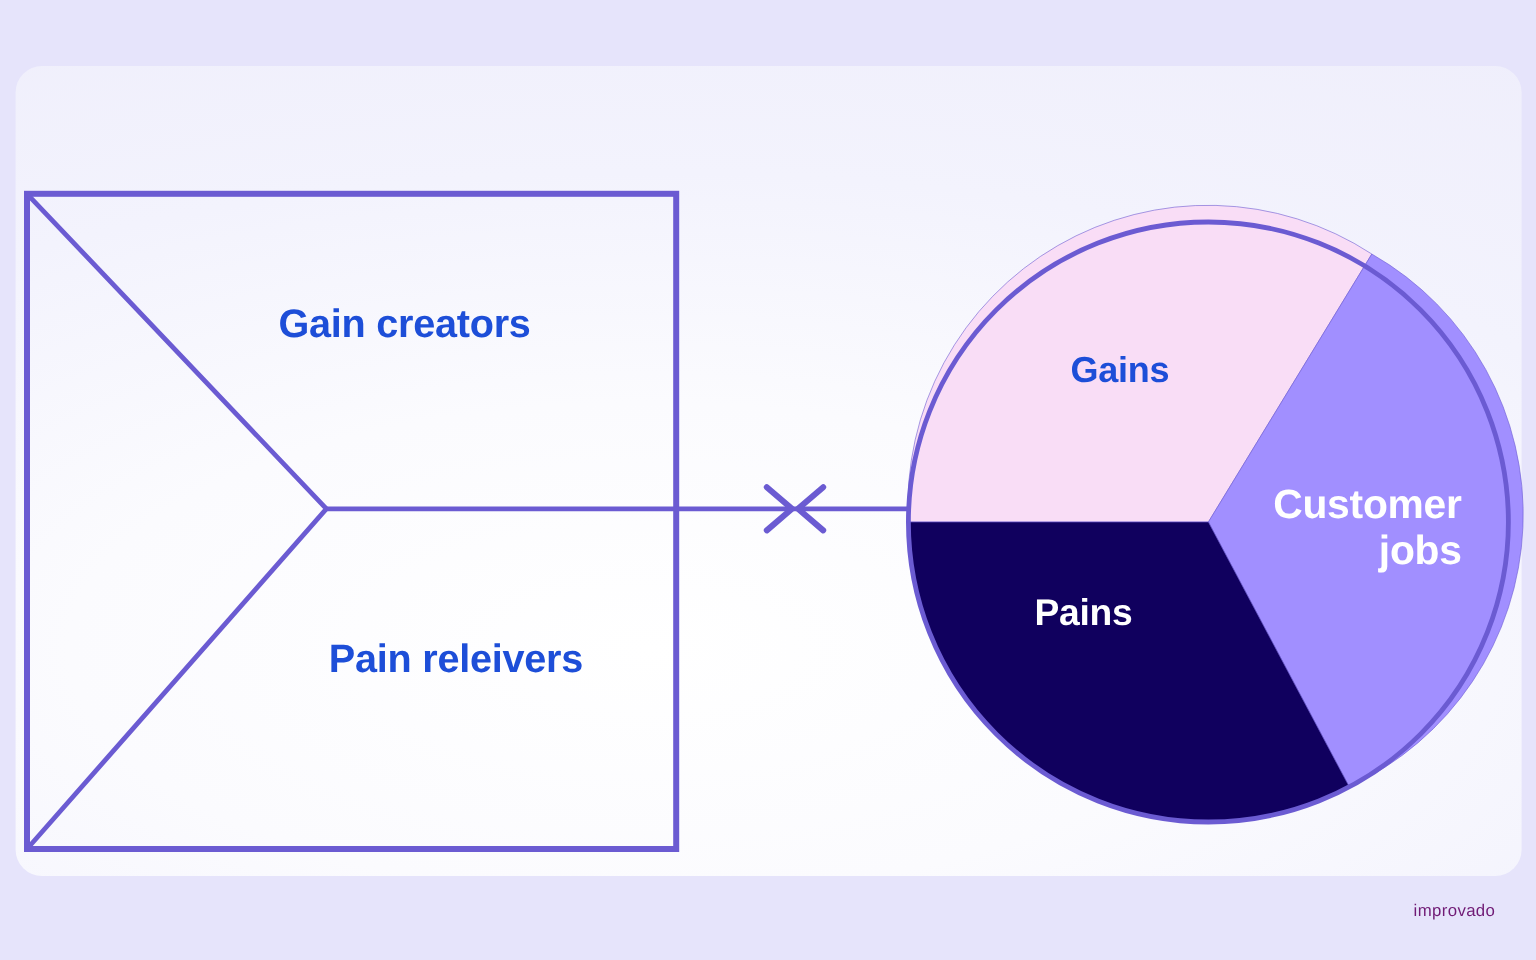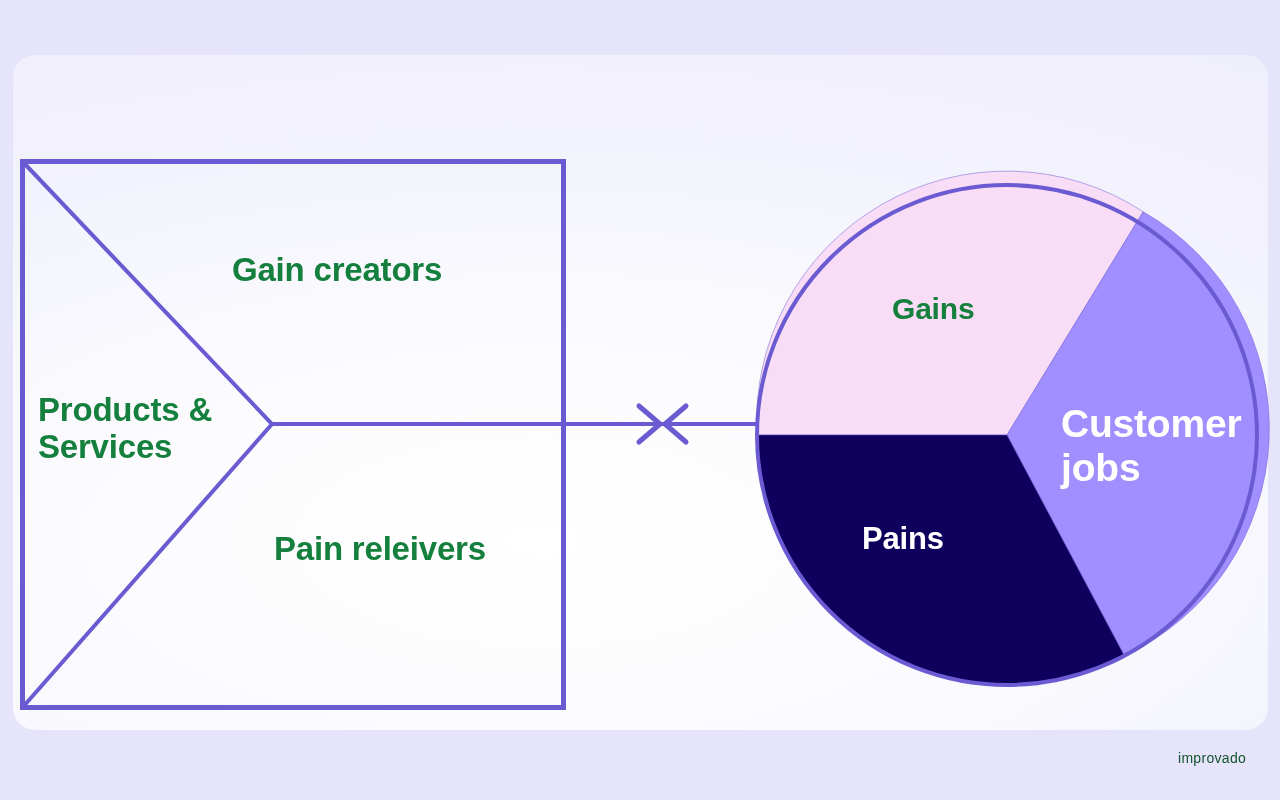--- a/index.html
+++ b/index.html
@@ -47,21 +47,21 @@
   }
 
   
   .lbl {
     position: absolute;
     font-weight: bold;
     line-height: 1.12;
     white-space: pre-line;
     letter-spacing: -0.2px;
   }
-  .lbl-dark  { color: #15803d; }
+  .lbl-dark  { color: #1d4ed8; }
   .lbl-light { color: #ffffff; }
 
   #label-gain-creators {
     left: 232px;
     top: 252px;
     font-size: 33px;
   }
   #label-products-services {
     left: 38px;
     top: 392px;
@@ -74,35 +74,36 @@
     margin-left: 26px;
   }
   #label-gains {
     left: 892px;
     top: 292px;
     font-size: 30px;
   }
   #label-customer-jobs {
     left: 1061px;
     top: 402px;
-    font-size: 39px;
+    font-size: 34px;
+    text-align: right;
   }
   #label-pains {
     left: 862px;
-    top: 522px;
+    top: 494px;
     font-size: 31px;
   }
 
   
   #watermark {
     position: absolute;
     left: 1178px;
     top: 750px;
     font-size: 14px;
-    color: #14532d;
+    color: #701a75;
     letter-spacing: 0.3px;
     font-weight: normal;
   }
 </style>
 </head>
 <body>
 
 <div id="stage">
 
   <div class="card"></div>
@@ -127,22 +128,20 @@
       <path d="M 1007 435 L 1143.2 211.7 A 250 250 0 0 1 1124.4 655.7 Z" fill="#a18fff" stroke="#6b5bd2" stroke-width="0.5"></path>
 
       <path d="M 1007 435 L 1124.4 655.7 A 250 250 0 0 1 757 435 Z" fill="#10005e" stroke="#6b5bd2" stroke-width="0.5"></path>
       <circle cx="1007" cy="435" r="250" fill="none" stroke="#6b5bd2" stroke-width="4"></circle>
     </g>
 
   </svg>
 
   <div class="lbl lbl-dark" id="label-gain-creators">Gain creators</div>
 
-  <div class="lbl lbl-dark" id="label-products-services">Products &amp;
-Services</div>
 
   <div class="lbl lbl-dark" id="label-pain-relievers">Pain releivers</div>
 
   <div class="lbl lbl-dark" id="label-gains">Gains</div>
 
   <div class="lbl lbl-light" id="label-customer-jobs">Customer
 jobs</div>
 
   <div class="lbl lbl-light" id="label-pains">Pains</div>
 

